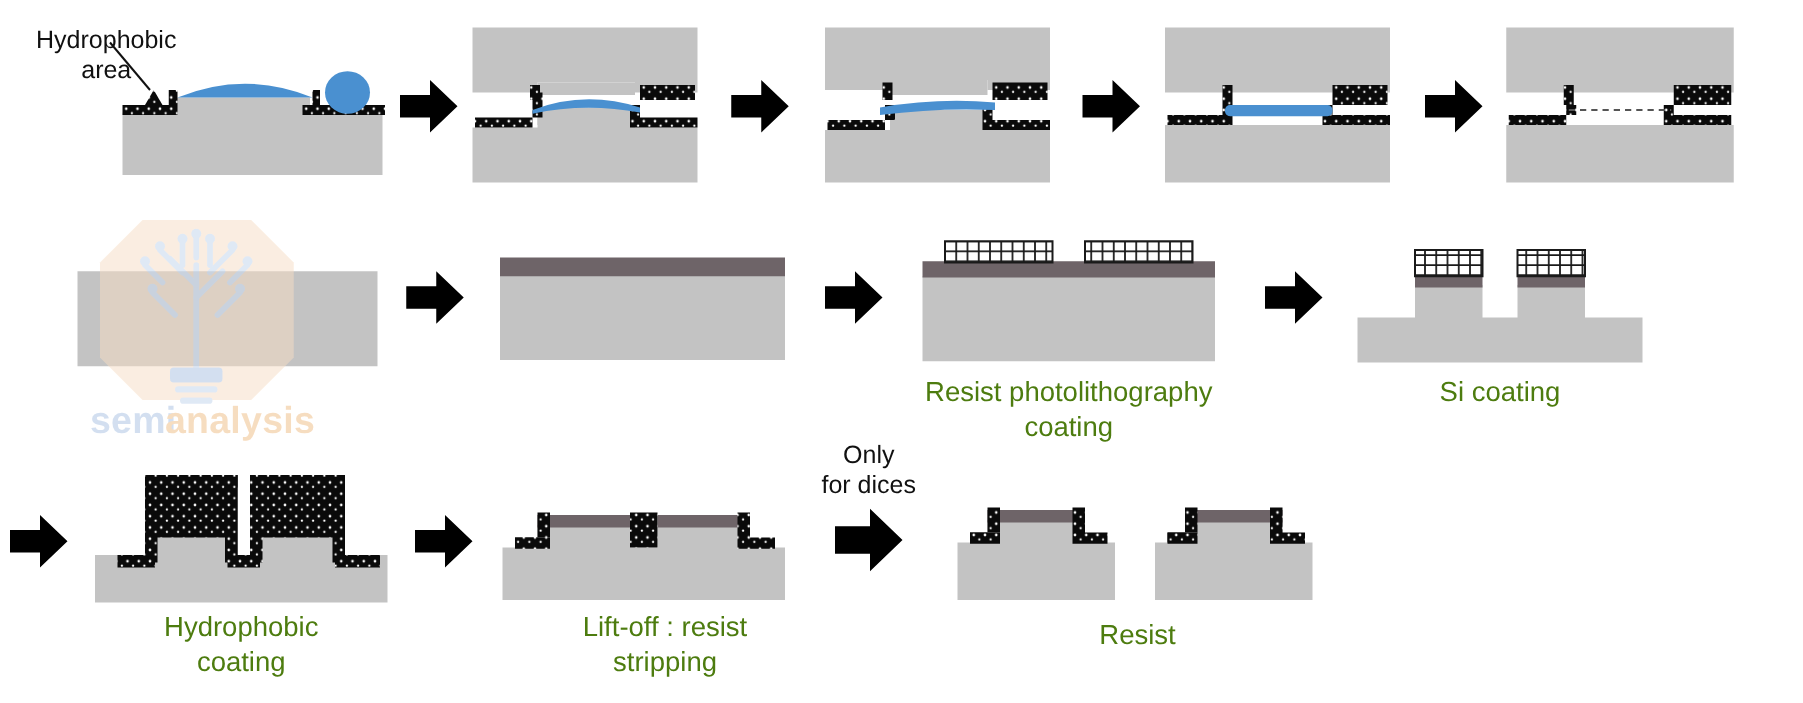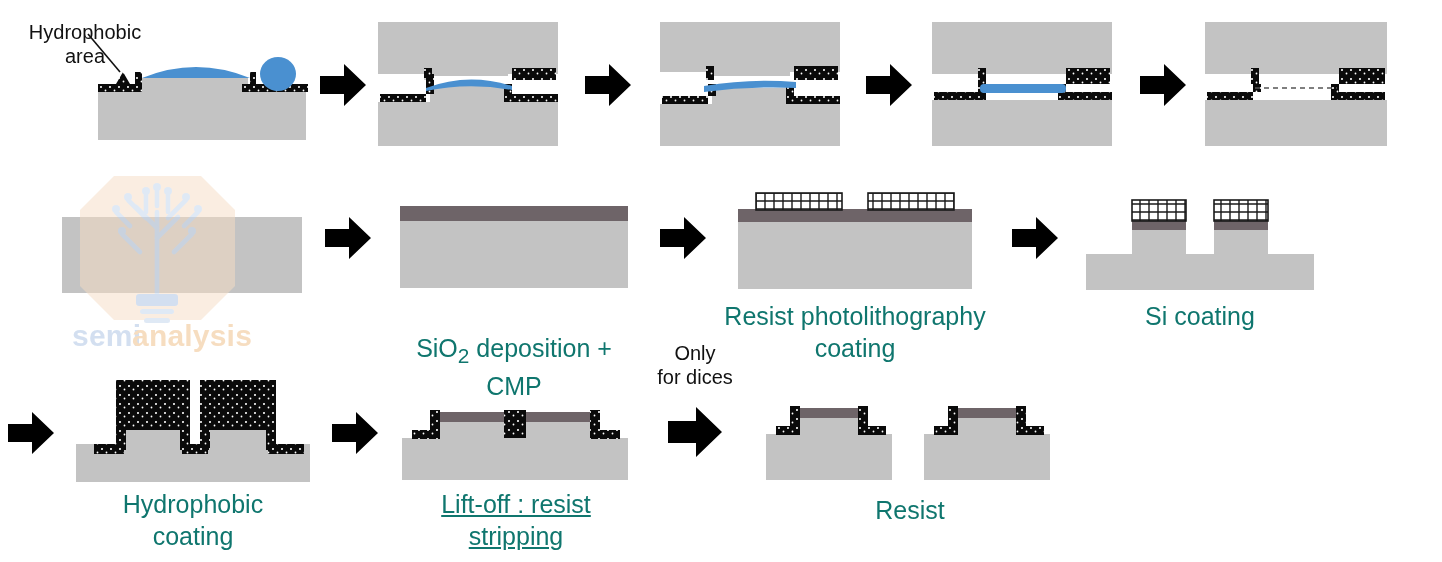--- a/index.html
+++ b/index.html
@@ -4,22 +4,22 @@
 <style>
   html,body{margin:0;padding:0;background:#fff;}
   body{
     font-family:"Liberation Sans", sans-serif;
     width:1442px;height:562px;position:relative;overflow:hidden;
     color:#000;
   }
   .stage{position:absolute;left:0;top:0;width:1442px;height:472px;padding-left:23px;}
   .panel{position:absolute;}
   .cap{
-    position:absolute;text-align:center;font-size:25px;line-height:1.28;
-    color:#0f766e;white-space:pre-line;
+    position:absolute;text-align:center;font-size:22px;line-height:1.28;
+    color:#4d7c0f;white-space:pre-line;
   }
   .lbl{position:absolute;text-align:center;font-size:20px;line-height:1.22;color:#111;}
   svg{display:block;overflow:visible;}
   .wm{position:absolute;pointer-events:none;}
   .wm-text{font-size:30px;font-weight:600;letter-spacing:.2px;font-family:"Liberation Sans",sans-serif;}
 </style>
 </head>
 <body>
 
 <div class="stage">
@@ -194,23 +194,20 @@
       <path d="M0 14 H24 V2 L46 23 L24 44 V32 H0 Z" fill="#000"></path>
     </svg>
   </div>
 
   <div class="panel" style="left:400px;top:206px;">
     <svg width="228" height="82" viewBox="0 0 228 82">
       <rect x="0" y="14" width="228" height="68" fill="#c3c3c3"></rect>
       <rect x="0" y="0" width="228" height="15" fill="#6e6468"></rect>
     </svg>
   </div>
-  <div class="cap" style="left:398px;top:300px;width:232px;">
-    SiO<sub>2</sub> deposition +<br>CMP
-  </div>
 
   <div class="panel" style="left:660px;top:215px;">
     <svg width="46" height="46" viewBox="0 0 46 46">
       <path d="M0 14 H24 V2 L46 23 L24 44 V32 H0 Z" fill="#000"></path>
     </svg>
   </div>
 
   <div class="panel" style="left:738px;top:193px;">
     <svg width="234" height="96" viewBox="0 0 234 96">
       <rect x="0" y="28" width="234" height="68" fill="#c3c3c3"></rect>
@@ -276,24 +273,24 @@
       <path d="M4 38 H32 V20 H106 V38 H128 V20 H202 V38 H230 V80 H4 Z" fill="#c3c3c3"></path>
       <rect x="32" y="12" width="74" height="10" fill="#6e6468"></rect>
       <rect x="128" y="12" width="74" height="10" fill="#6e6468"></rect>
 
       <path d="M14 38 H32 V10 H42 V30 H14 Z" fill="url(#spk)"></path>
       <rect x="14" y="30" width="28" height="9" fill="url(#spk)"></rect>
       <path d="M106 10 H128 V38 H106 Z" fill="url(#spk)"></path>
       <path d="M192 10 H202 V30 H222 V39 H192 Z" fill="url(#spk)"></path>
     </svg>
   </div>
-  <div class="cap" style="left:400px;top:488px;width:232px;text-decoration:underline;">Lift-off : resist
+  <div class="cap" style="left:416px;top:488px;width:232px;">Lift-off : resist
 stripping</div>
 
-  <div class="lbl" style="left:642px;top:341px;width:106px;white-space:pre-line;text-align:center;">Only
+  <div class="lbl" style="left:642px;top:352px;width:106px;white-space:pre-line;text-align:center;">Only
 for dices</div>
 
   <div class="panel" style="left:668px;top:405px;">
     <svg width="54" height="54" viewBox="0 0 54 54">
       <path d="M0 16 H28 V2 L54 27 L28 52 V38 H0 Z" fill="#000"></path>
     </svg>
   </div>
 
   <div class="panel" style="left:758px;top:398px;">
     <svg width="300" height="82" viewBox="0 0 300 82">

